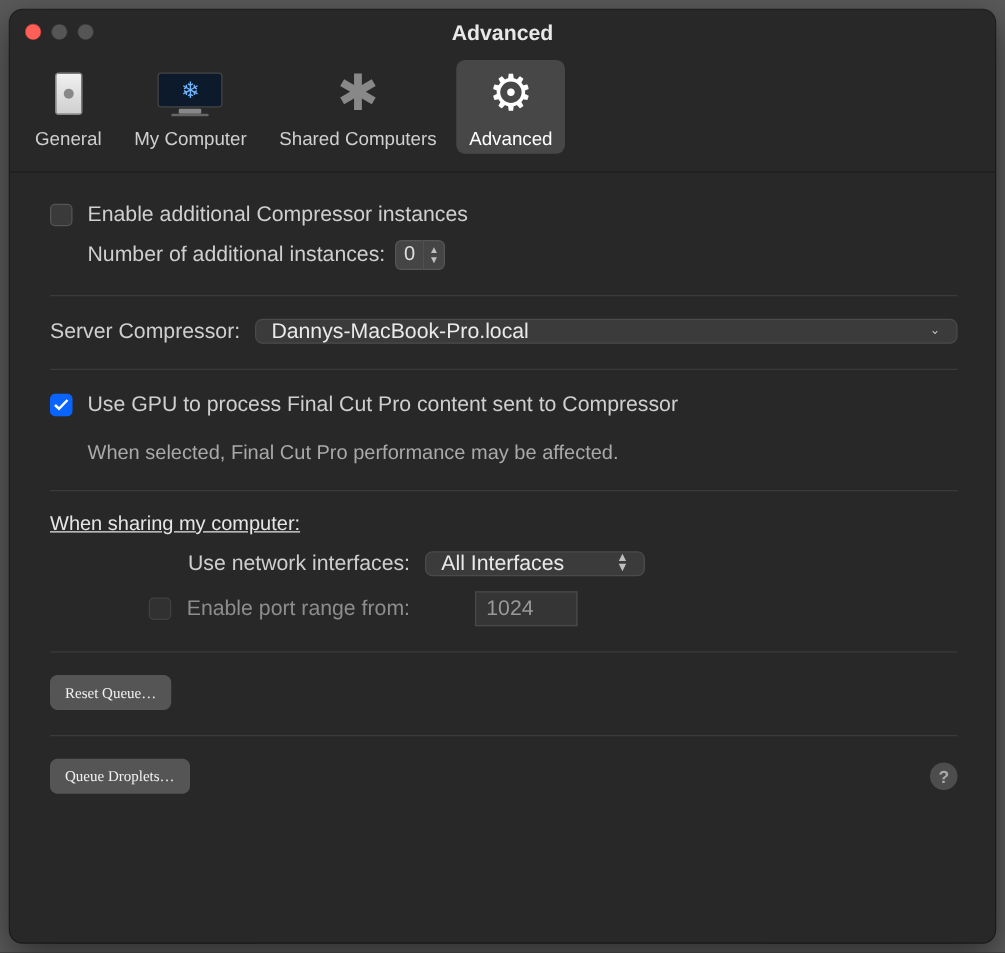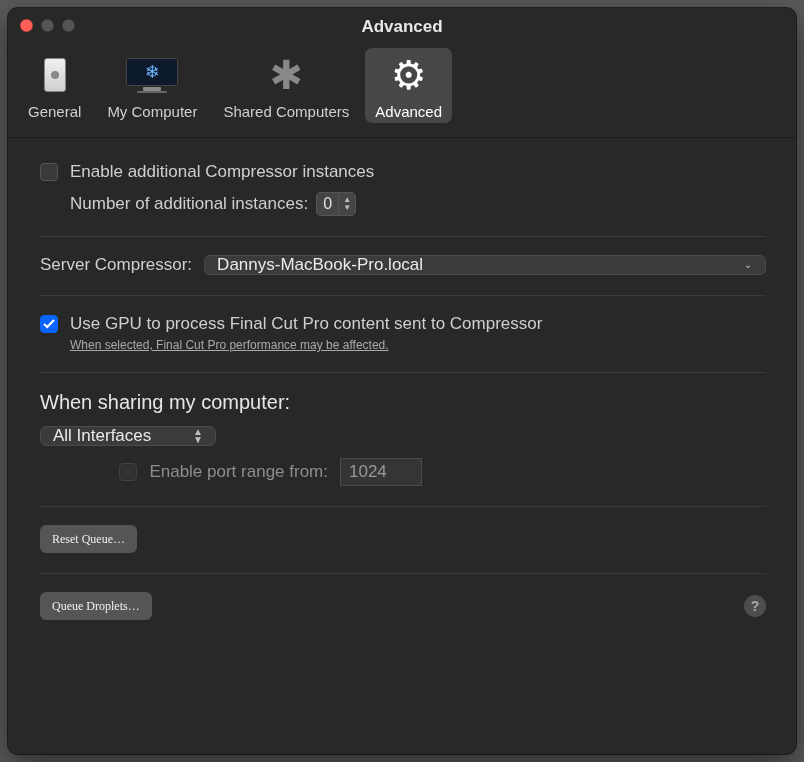--- a/index.html
+++ b/index.html
@@ -133,21 +133,21 @@
   }
   .cb.checked {
     background: #0a64ff;
     border-color: #0a64ff;
   }
   .cb.checked svg { display:block; }
   .cb svg { display:none; width:12px; height:12px; }
   .cb.disabled { opacity: 0.55; }
 
   .indent { margin-left: 30px; }
-  .sub { color: #a9a9a9; font-size: 12px; margin-top: 4px; text-decoration: underline; }
+  .sub { color: #a9a9a9; font-size: 16px; margin-top: 20px; }
   .dim { color: #8d8d8d; }
 
   
   .stepper {
     display:inline-flex; align-items:center;
     margin-left: 8px;
   }
   .stepper .val {
     width: 22px; height: 24px;
     background:#454545; border:1px solid #555;
@@ -173,21 +173,21 @@
     border-radius:6px;
     padding: 4px 8px 4px 12px;
     color:#eaeaea;
     font-size:17px;
     height: 20px;
   }
   .select.wide { flex: 1; margin-left: 12px; }
   .select .sel-arrow { width: 18px; display:flex; flex-direction:column; align-items:center; color:#bfbfbf; font-size:10px; line-height:8px; }
   .select .sel-label { white-space: nowrap; }
 
-  .section-heading { font-size:20px; color:#e6e6e6; }
+  .section-heading { font-size:16px; color:#e6e6e6;text-decoration:underline; }
 
   .kvline {
     display:flex; align-items:center;
     margin-top: 12px;
   }
   .kvline .kv-label {
     width: 300px;
     text-align: right;
     padding-right: 12px;
     color:#cfcfcf;
@@ -195,20 +195,21 @@
   .kvline.dim .kv-label { color:#8d8d8d; }
 
   .numfield {
     width: 82px; height: 28px;
     background:#353535;
     border:1px solid #4a4a4a;
     border-radius:0;
     color:#999;
     display:flex; align-items:center; padding:0 8px;
     font-size:17px;
+    margin-left:40px;
   }
 
   .row.reset, .row.update {
     display:flex; align-items:center; justify-content:space-between;
   }
   .btn {
     background:#555555;
     color:#f0f0f0;
     border-radius:6px;
     padding: 4px 12px;
@@ -311,20 +312,21 @@
       </span>
       <span>Use GPU to process Final Cut Pro content sent to Compressor</span>
     </div>
     <div class="indent sub">When selected, Final Cut Pro performance may be affected.</div>
 
     <div class="divider"></div>
 
     <div class="section-heading">When sharing my computer:</div>
 
     <div class="kvline">
+      <div class="kv-label">Use network interfaces:</div>
       <div>
         <div class="select" style="width:176px;">
           <span class="sel-label">All Interfaces</span>
           <span class="sel-arrow">
               <span>▲</span>
               <span>▼</span>
             </span>
         </div>
       </div>
     </div>

